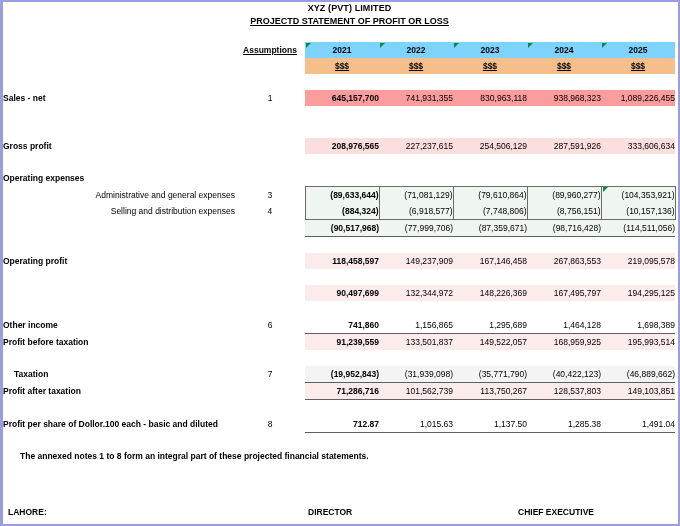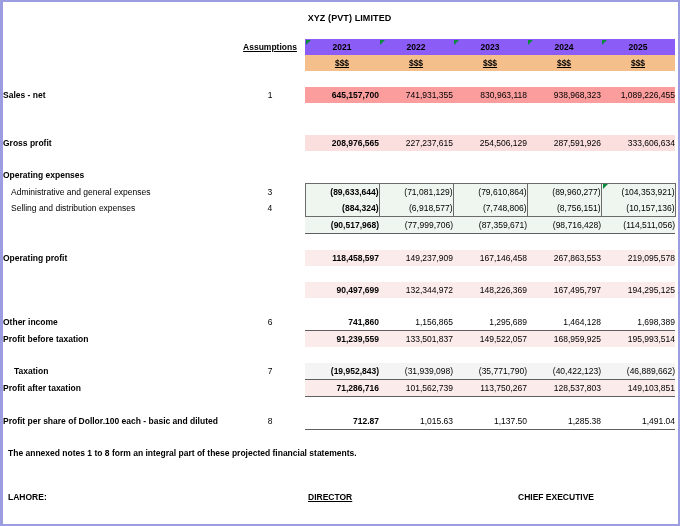--- a/index.html
+++ b/index.html
@@ -23,21 +23,20 @@
     border-left: 3px solid #9c9ce0;
     border-right: 2px solid #9c9ce0;
     border-top: 2px solid #9c9ce0;
     border-bottom: 2px solid #9c9ce0;
     background: #fff;
   }
 
   
   .titles {
     text-align: center;
-    padding-top: 10px;
     padding-left: 18px;
   }
   .title-line1 {
     font-size: 9px;
     font-weight: bold;
     letter-spacing: .1px;
     line-height: 13px;
   }
   .title-line2 {
     font-size: 9px;
@@ -63,36 +62,36 @@
     vertical-align: middle;
     font-size: 8.5px;
     white-space: nowrap;
   }
 
   .lbl {
     padding-left: 5px;
     text-align: left;
   }
   .lbl.bold   { font-weight: bold; }
-  .lbl.ind1   { padding-left: 8px; }
+  .lbl.ind1   { padding-left: 8px; text-align: right; }
   .lbl.ind2   { padding-left: 11px; font-weight: bold; }
   .assum {
     text-align: center;
     font-size: 8.5px;
   }
   .num {
     text-align: right;
     padding-right: 6px;
     font-size: 8px;
   }
   .num.bold { font-weight: bold; }
 
   
   tr.hdr td.hcell {
-    background: #8b5cf6;
+    background: #7dd3fc;
     text-align: center;
     font-weight: bold;
     font-size: 8.5px;
     height: 15px;
     position: relative;
   }
   tr.hdr2 td.hcell {
     background: #f5bf8c;
     text-align: center;
     font-weight: bold;
@@ -140,48 +139,49 @@
     border-left: 1px solid #6b6b6b;
     border-right: 1px solid #6b6b6b;
     border-bottom: 1px solid #6b6b6b;
   }
   .spacer td { height: 8px; }
   .spacer-sm td { height: 5px; }
 
   
   .note {
     margin-top: 18px;
-    padding-left: 5px;
+    padding-left: 17px;
     font-size: 8.5px;
     font-weight: bold;
   }
   .signblock {
     position: absolute;
     left: 0;
     right: 0;
-    bottom: 22px;
+    bottom: 7px;
     padding-left: 5px;
     font-size: 8.5px;
     font-weight: bold;
   }
   .signrow {
     display: flex;
     width: 672px;
   }
   .sign-left   { width: 300px; text-align: left; }
-  .sign-mid    { width: 210px; text-align: left; text-decoration: underline; }
+  .sign-mid    { width: 210px; text-align: left; }
   .sign-right  { width: 160px; text-align: left; }
 </style>
 </head>
 <body>
 
 <div id="sheet">
 
   <div class="titles">
     <div class="title-line1">XYZ (PVT) LIMITED</div>
+    <div class="title-line2">PROJECTD STATEMENT OF PROFIT OR LOSS</div>
   </div>
 
   <table class="fs">
     <colgroup>
       <col class="c-label">
         <col class="c-assum">
       <col class="c-year">
         <col class="c-year">
         <col class="c-year">
         <col class="c-year">

